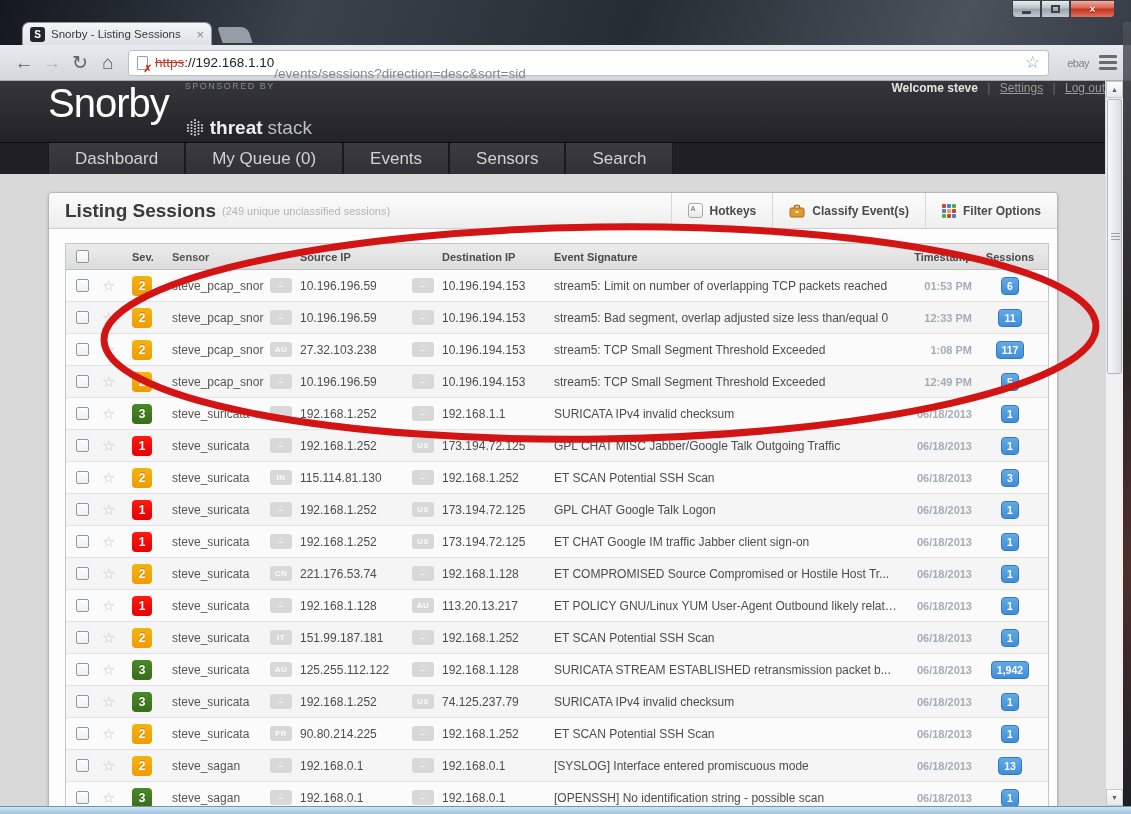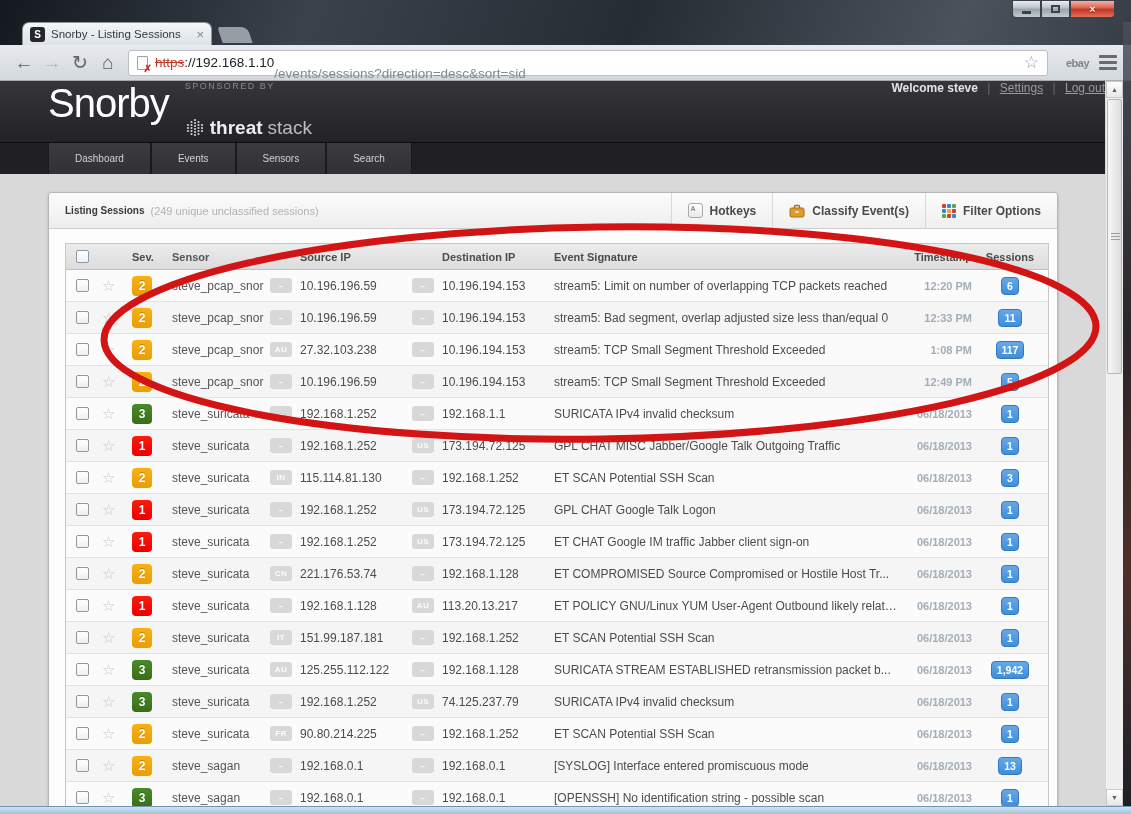--- a/index.html
+++ b/index.html
@@ -42,21 +42,21 @@
   .navbtn.disabled { color:#b3b8bd; cursor:default; }
   .omnibox { flex:1; height:26px; background:#fff; border:1px solid #bcc0c4; border-radius:3px;
     margin:0 8px 0 6px; display:flex; align-items:center; padding:0 8px; font-size:13.5px; }
   .pageicon { position:relative; width:11px; height:14px; border:1px solid #9aa0a5; background:#fdfdfd;
     border-radius:1px; margin-right:7px; flex:0 0 11px; }
   .pageicon em { position:absolute; right:-5px; bottom:-5px; font-style:normal; color:#cc2a1e; font-size:10px; font-weight:bold; }
   .scheme { color:#c0392b; text-decoration:line-through; margin-right:0; }
   .host { color:#202225; }
   .path { color:#85898d;margin-top:21px; }
   .ob-star { margin-left:auto; font-size:17px; color:#9aa0a5; cursor:pointer; }
-  .ext { font-size:11px; font-weight:bold; color:#7e8388; letter-spacing:-.5px; margin:0 10px; cursor:pointer; }
+  .ext { font-size:11px; font-weight:normal; color:#7e8388; letter-spacing:-.5px; margin:0 10px; cursor:pointer; }
   .menuicon { display:flex; flex-direction:column; gap:3px; cursor:pointer; margin-right:4px; }
   .menuicon b { width:18px; height:3px; background:#676c72; border-radius:1px; }
 
   
   .viewport { position:absolute; top:81px; left:0; width:1123px; height:725px; background:#d9d9d9; overflow:hidden; z-index:10; }
 
   
   .appheader { height:61px; background:linear-gradient(#36363a,#232327); display:flex; padding:0 18px 0 48px; }
   .logo { color:#fff; font-size:40px; font-weight:500; letter-spacing:-1px; }
   .sponsor { margin-left:16px; display:flex; flex-direction:column;gap:24px; }
@@ -65,29 +65,29 @@
   .ts-name { font-size:19px; }
   .ts-name .t1 { color:#eceef0; font-weight:bold; }
   .ts-name .t2 { color:#b9bdc2; font-weight:normal; margin-left:5px; }
   .ts-url { font-size:8.5px; color:#73787d; margin-left:28px; }
   .userarea { margin-left:auto; font-size:12px; color:#e4e4e4; font-weight:bold; white-space:nowrap; }
   .userarea .sep { color:#6b6b6b; font-weight:normal; margin:0 6px; }
   .userarea a { color:#9b9b9b; text-decoration:underline; font-weight:normal; cursor:pointer; }
 
   
   .navbar { height:32px; background:#202023; border-top:1px solid #0c0c0e; display:flex; padding-left:48px; }
-  .navitem { padding:0 26px; line-height:31px; font-size:10px; color:#d2d2d2;
+  .navitem { padding:0 26px; line-height:31px; font-size:17px; color:#d2d2d2;
     background:linear-gradient(#3c3c40,#313135); border-left:1px solid #1a1a1d; border-right:1px solid #1a1a1d; cursor:pointer; }
 
   
   .panel { margin:18px auto 0 48px; width:1010px; background:#fdfdfd; border:1px solid #b6b6b6;
     border-radius:4px 4px 0 0; box-shadow:0 1px 3px rgba(0,0,0,.2); height:700px; }
   .panelhead { height:36px; background:linear-gradient(#fcfcfc,#ededed); border-bottom:1px solid #cfcfcf;
     border-radius:4px 4px 0 0; display:flex; align-items:center; }
-  .ptitle { font-size:10px; font-weight:bold; color:#3a3a3a; margin-left:16px; }
+  .ptitle { font-size:19px; font-weight:bold; color:#3a3a3a; margin-left:16px; }
   .psub { font-size:11px; color:#b3b3b3; margin-left:6px; }
   .pbuttons { margin-left:auto; display:flex; height:100%; }
   .pbtn { display:flex; align-items:center; gap:7px; padding:0 16px; border-left:1px solid #d8d8d8;
     font-size:12px; font-weight:bold; color:#4a4a4a; cursor:pointer; background:linear-gradient(#fcfcfc,#efefef); }
   .pbtn:last-child { border-radius:0 4px 0 0; }
   .icon-key { width:15px; height:15px; border:1px solid #a8a8a8; border-radius:3px;
     background:linear-gradient(#fff,#e8e8e8); font-size:7px; color:#7d8ca3; padding:1px 0 0 2px; line-height:7px; }
   .icon-grid { display:grid; grid-template-columns:repeat(3,4px); grid-gap:1px; }
   .icon-grid b { width:4px; height:4px; border-radius:1px; }
 
@@ -223,20 +223,21 @@
         <span>Welcome steve</span>
         <span class="sep">|</span>
         <a>Settings</a>
         <span class="sep">|</span>
         <a>Log out</a>
       </div>
     </div>
 
     <div class="navbar">
       <span class="navitem">Dashboard</span>
+      <span class="navitem">My Queue (0)</span>
       <span class="navitem">Events</span>
       <span class="navitem">Sensors</span>
       <span class="navitem">Search</span>
     </div>
 
     <div class="panel">
       <div class="panelhead">
         <span class="ptitle">Listing Sessions</span>
         <span class="psub">(249 unique unclassified sessions)</span>
         <div class="pbuttons">
@@ -297,21 +298,21 @@
               <span class="c sensor">steve_pcap_snor</span>
               <span class="c flag">
                 <span class="flagbadge">–</span>
               </span>
               <span class="c ip">10.196.196.59</span>
               <span class="c flag">
                 <span class="flagbadge">–</span>
               </span>
               <span class="c ip">10.196.194.153</span>
               <span class="c sig">stream5: Limit on number of overlapping TCP packets reached</span>
-              <span class="c time">12:20 PM</span>
+              <span class="c time">01:53 PM</span>
               <span class="c sess">
                 <span class="sessbadge">6</span>
               </span>
             </div>
             <div class="trow">
               <span class="c check">
                 <span class="checkbox"></span>
               </span>
               <span class="c star">☆</span>
               <span class="c sev">

